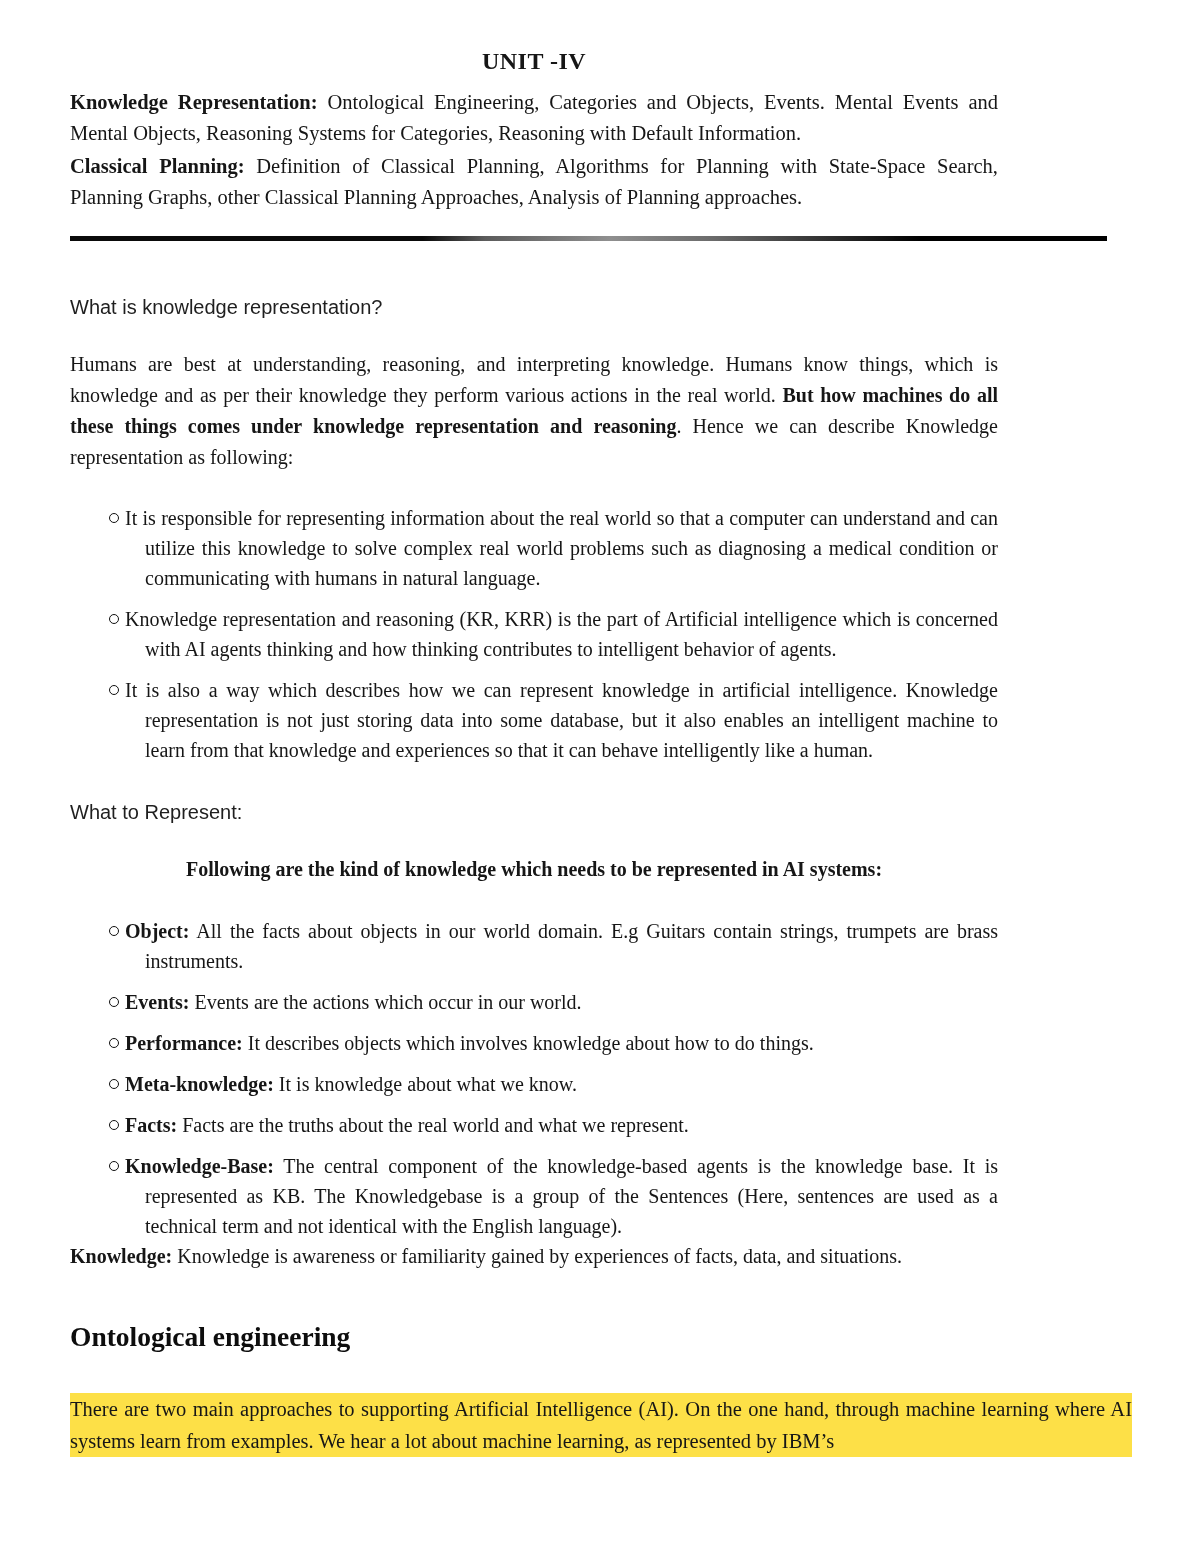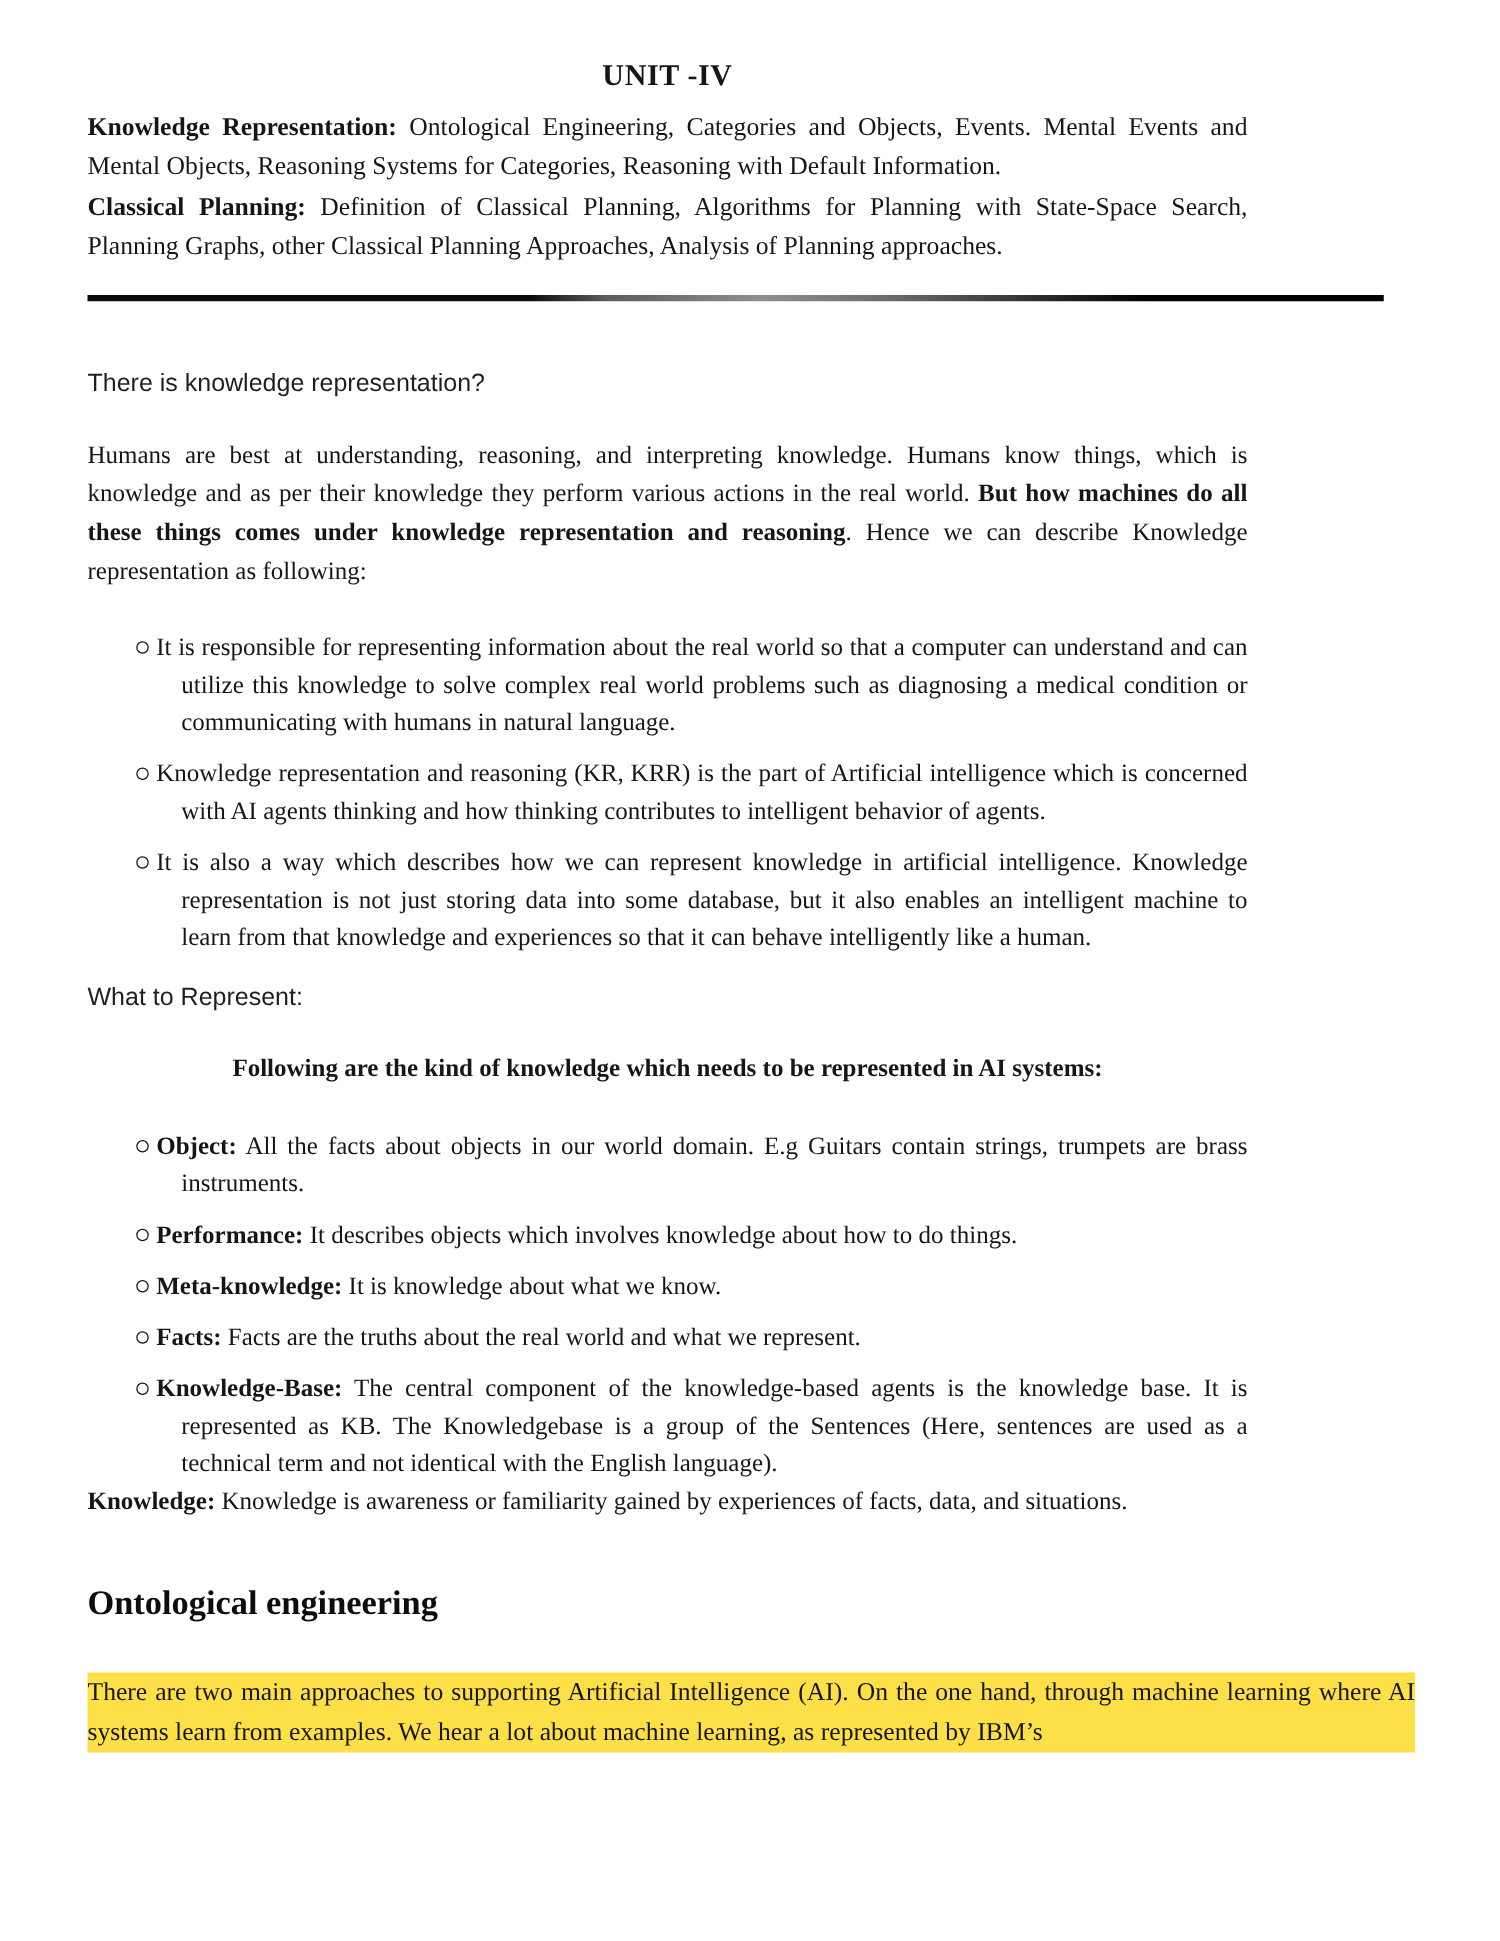--- a/index.html
+++ b/index.html
@@ -45,21 +45,21 @@
       #2a2a2a 74%, #000000 82%, #000000 100%);
   }
   
   .q-heading {
     font-family: "Liberation Sans", "DejaVu Sans", sans-serif;
     font-weight: normal;
     font-size: 20px;
     color: #1f1f1f;
   }
   .q1 { margin-top: 55px; }
-  .q2 { margin-top: 22px; }
+  .q2 { margin-top: 36px; }
   
   .body-para {
     font-size: 20px;
     line-height: 1.56;
     text-align: justify;
     margin-top: 30px;
   }
   .no-justify { text-align: center; font-weight: bold; }
   
   ul.circle-list {
@@ -117,36 +117,37 @@
 
   <h1 class="doc-title">UNIT -IV</h1>
 
   <div class="outline">
     <p><b class="lead">Knowledge Representation:</b><span> Ontological Engineering, Categories and Objects, Events. Mental Events and Mental Objects, Reasoning Systems for Categories, Reasoning with Default Information.</span></p>
     <p><b class="lead">Classical Planning:</b><span> Definition of Classical Planning, Algorithms for Planning with State-Space Search, Planning Graphs, other Classical Planning Approaches, Analysis of Planning approaches.</span></p>
   </div>
 
   <div class="rule"></div>
 
-  <h2 class="q-heading q1">There is knowledge representation?</h2>
+  <h2 class="q-heading q1">What is knowledge representation?</h2>
 
   <p class="body-para"><span>Humans are best at understanding, reasoning, and interpreting knowledge. Humans know things, which is knowledge and as per their knowledge they perform various actions in the real world. </span><b class="lead">But how machines do all these things comes under knowledge representation and reasoning</b><span>. Hence we can describe Knowledge representation as following:</span></p>
 
   <ul class="circle-list">
     <li>It is responsible for representing information about the real world so that a computer can understand and can utilize this knowledge to solve complex real world problems such as diagnosing a medical condition or communicating with humans in natural language.</li>
     <li>Knowledge representation and reasoning (KR, KRR) is the part of Artificial intelligence which is concerned with AI agents thinking and how thinking contributes to intelligent behavior of agents.</li>
     <li>It is also a way which describes how we can represent knowledge in artificial intelligence. Knowledge representation is not just storing data into some database, but it also enables an intelligent machine to learn from that knowledge and experiences so that it can behave intelligently like a human.</li>
   </ul>
 
   <h2 class="q-heading q2">What to Represent:</h2>
 
   <p class="body-para no-justify">Following are the kind of knowledge which needs to be represented in AI systems:</p>
 
   <ul class="circle-list">
     <li><b class="lead">Object:</b><span> All the facts about objects in our world domain. E.g Guitars contain strings, trumpets are brass instruments.</span></li>
+    <li><b class="lead">Events:</b><span> Events are the actions which occur in our world.</span></li>
     <li><b class="lead">Performance:</b><span> It describes objects which involves knowledge about how to do things.</span></li>
     <li><b class="lead">Meta-knowledge:</b><span> It is knowledge about what we know.</span></li>
     <li><b class="lead">Facts:</b><span> Facts are the truths about the real world and what we represent.</span></li>
     <li><b class="lead">Knowledge-Base:</b><span> The central component of the knowledge-based agents is the knowledge base. It is represented as KB. The Knowledgebase is a group of the Sentences (Here, sentences are used as a technical term and not identical with the English language).</span></li>
   </ul>
 
   <p class="knowledge-def"><b class="lead">Knowledge:</b><span> Knowledge is awareness or familiarity gained by experiences of facts, data, and situations.</span></p>
 
   <h2 class="big-heading">Ontological engineering</h2>
 

